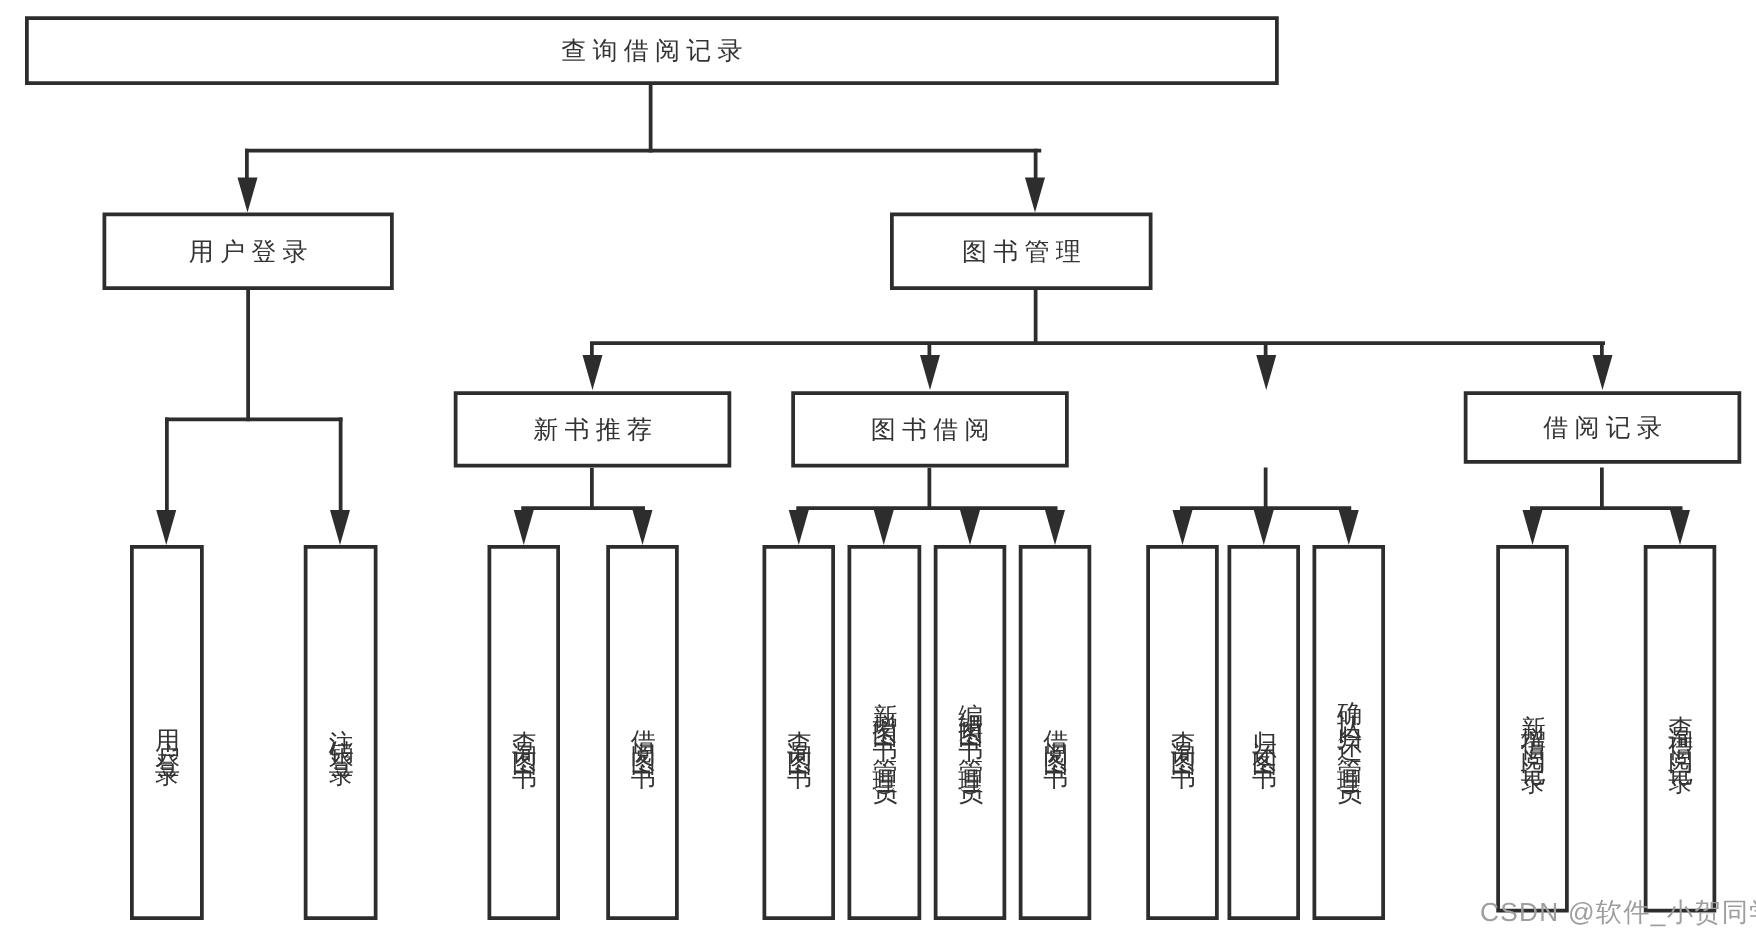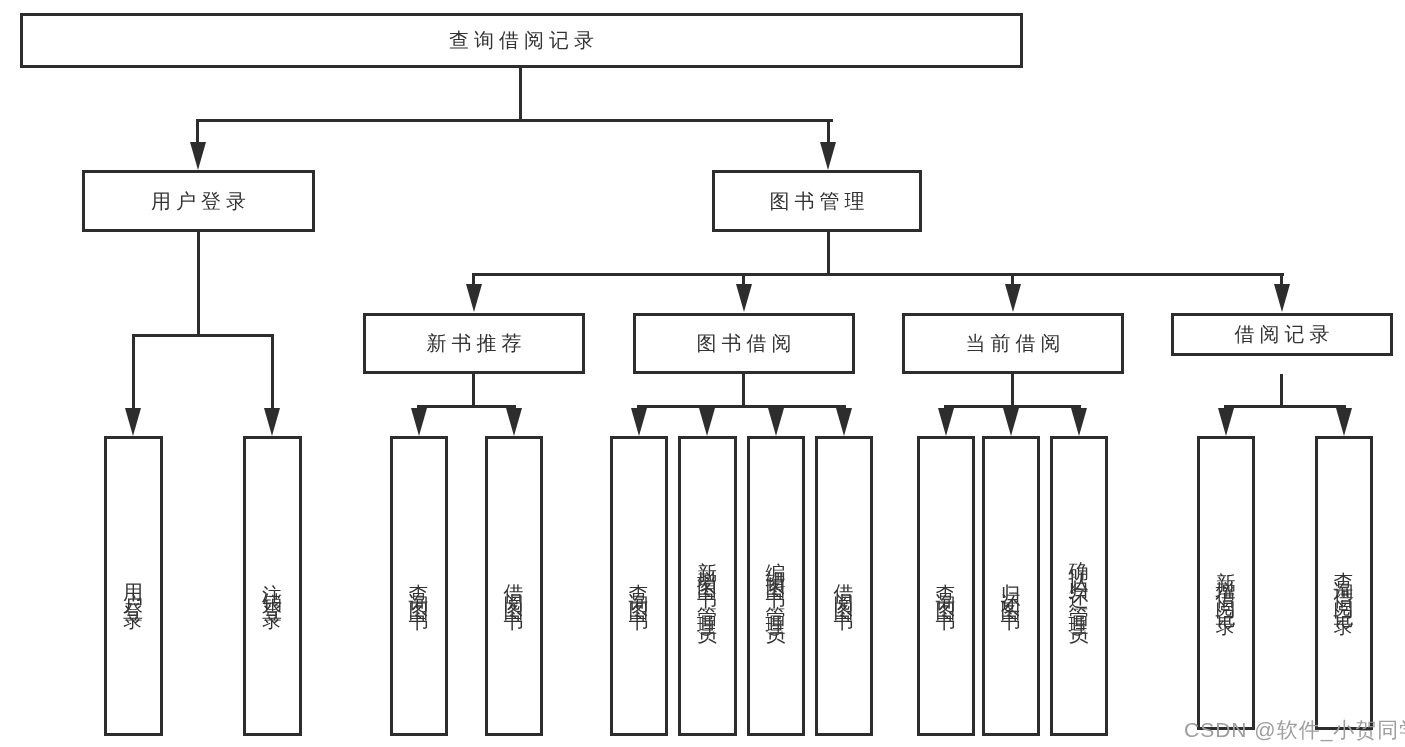--- a/index.html
+++ b/index.html
@@ -109,22 +109,21 @@
   <i class="ar" style="left:1218px;top:408px"></i>
   <i class="ar" style="left:1336px;top:408px"></i>
 
   <div class="node" style="left:20px;top:13px;width:1003px;height:55px">查询借阅记录</div>
 
   <div class="node" style="left:82px;top:170px;width:233px;height:62px">用户登录</div>
   <div class="node" style="left:712px;top:170px;width:210px;height:62px">图书管理</div>
 
   <div class="node" style="left:633px;top:313px;width:222px;height:61px">图书借阅</div>
   <div class="node" style="left:363px;top:313px;width:222px;height:61px">新书推荐</div>
-  <div class="node" style="left:902px;top:313px;width:222px;height:61px">当前借阅</div>
-  <div class="node" style="left:1171px;top:313px;width:222px;height:43px">借阅记录</div>
+  <div class="node" style="left:1171px;top:313px;width:222px;height:58px">借阅记录</div>
 
   <div class="node leaf" style="left:104px;top:436px;width:59px;height:300px">用户登录</div>
   <div class="node leaf" style="left:243px;top:436px;width:59px;height:300px">注销登录</div>
 
   <div class="node leaf" style="left:390px;top:436px;width:58px;height:300px">查询图书</div>
   <div class="node leaf" style="left:485px;top:436px;width:58px;height:300px">借阅图书</div>
 
   <div class="node leaf" style="left:610px;top:436px;width:58px;height:300px">查询图书</div>
   <div class="node leaf" style="left:678px;top:436px;width:59px;height:300px">新增图书（管理员）</div>
   <div class="node leaf" style="left:747px;top:436px;width:58px;height:300px">编辑图书（管理员）</div>

